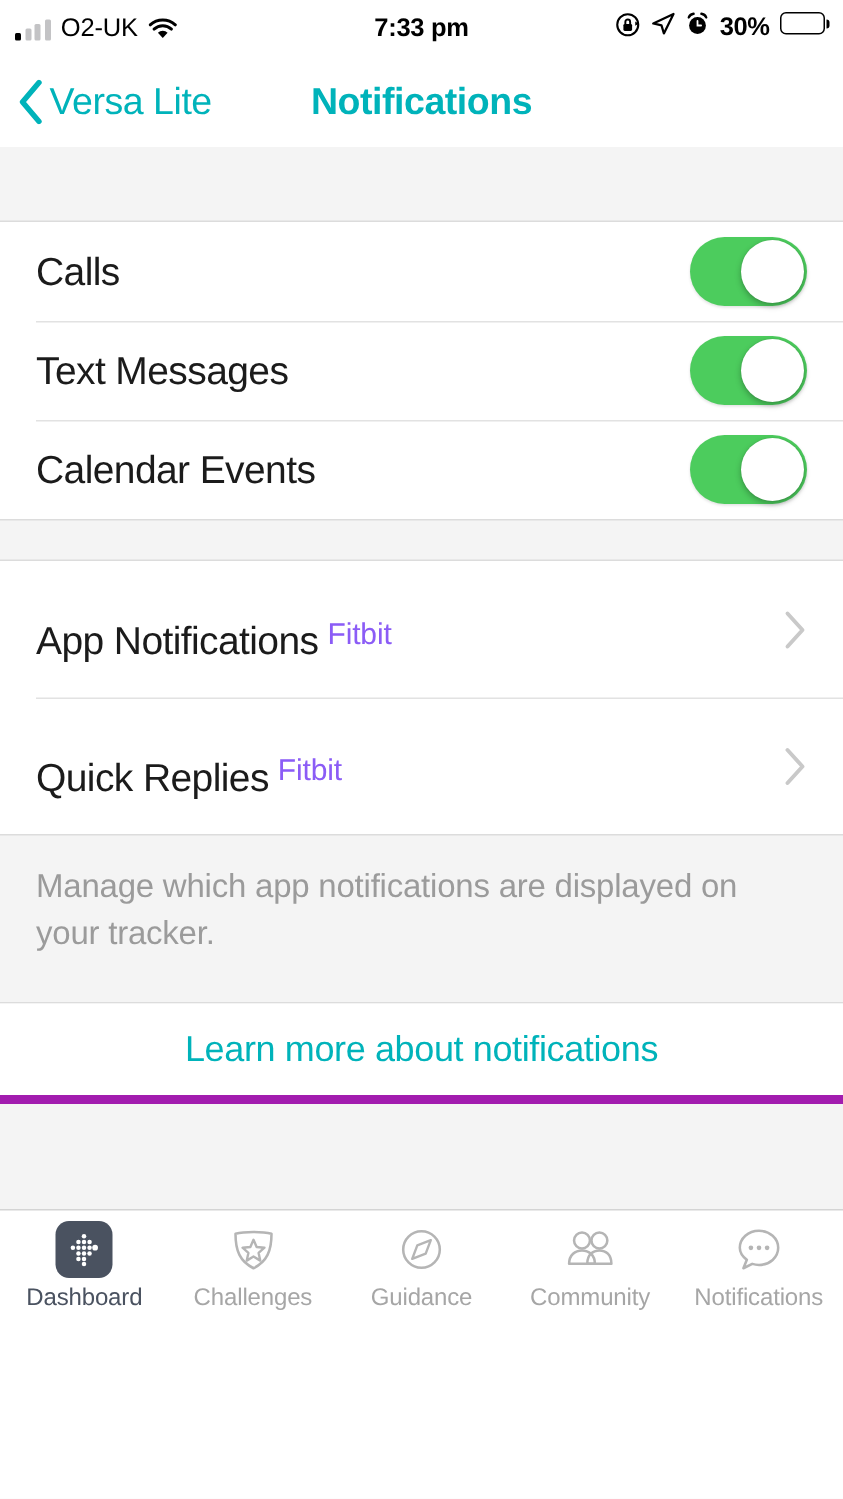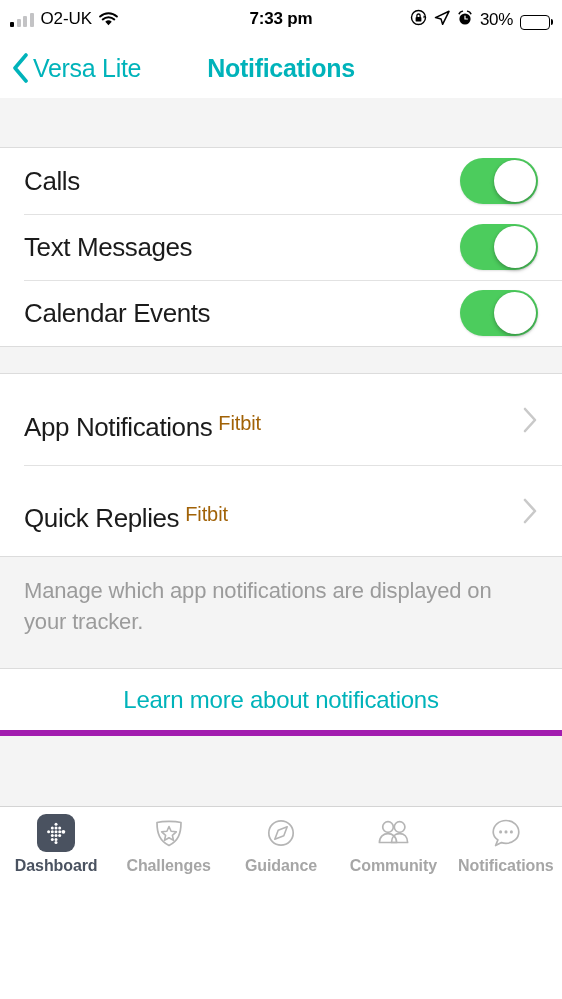--- a/index.html
+++ b/index.html
@@ -70,24 +70,25 @@
     font-size: 17px;
     font-weight: bold;
     color: #000;
     letter-spacing: -0.2px;
     pointer-events: none;
   }
 
   .status-right {
     margin-left: auto;
     display: flex;
-    align-items: flex-end;
+    align-items: flex-start;
     gap: 7px;
     position: relative;
     z-index: 2;
+    font-weight: bold;
   }
   .battery-pct {
     font-size: 17px;
     color: #000;
     letter-spacing: -0.3px;
   }
   .battery {
     position: relative;
     width: 30px; height: 15px;
     border: 1.6px solid #000;
@@ -219,21 +220,21 @@
     justify-content: center;
   }
   .row-link .texts { display: flex; flex-direction: row; gap: 6px; }
   .row-link-title {
     font-size: 26px;
     color: #1b1b1b;
     letter-spacing: -0.4px;
   }
   .row-link-sub {
     font-size: 20px;
-    color: #a16207;
+    color: #8b5cf6;
     letter-spacing: -0.1px;
   }
   .chevron-right {
     position: absolute;
     right: 24px;
     top: 50%;
     transform: translateY(-50%);
     width: 15px; height: 26px;
   }
 
@@ -294,21 +295,20 @@
     width: 40px; height: 40px;
     display: flex;
     align-items: center;
     justify-content: center;
   }
   .tab-label {
     font-size: 16px;
     color: #a6a6a6;
     letter-spacing: -0.1px;
     white-space: nowrap;
-    font-weight: bold;
   }
   .tab.active .tab-label { color: #4a5260; }
 
   .fitbit-tile {
     width: 38px; height: 38px;
     border-radius: 9px;
     background: #4a5260;
     display: flex;
     align-items: center;
     justify-content: center;

